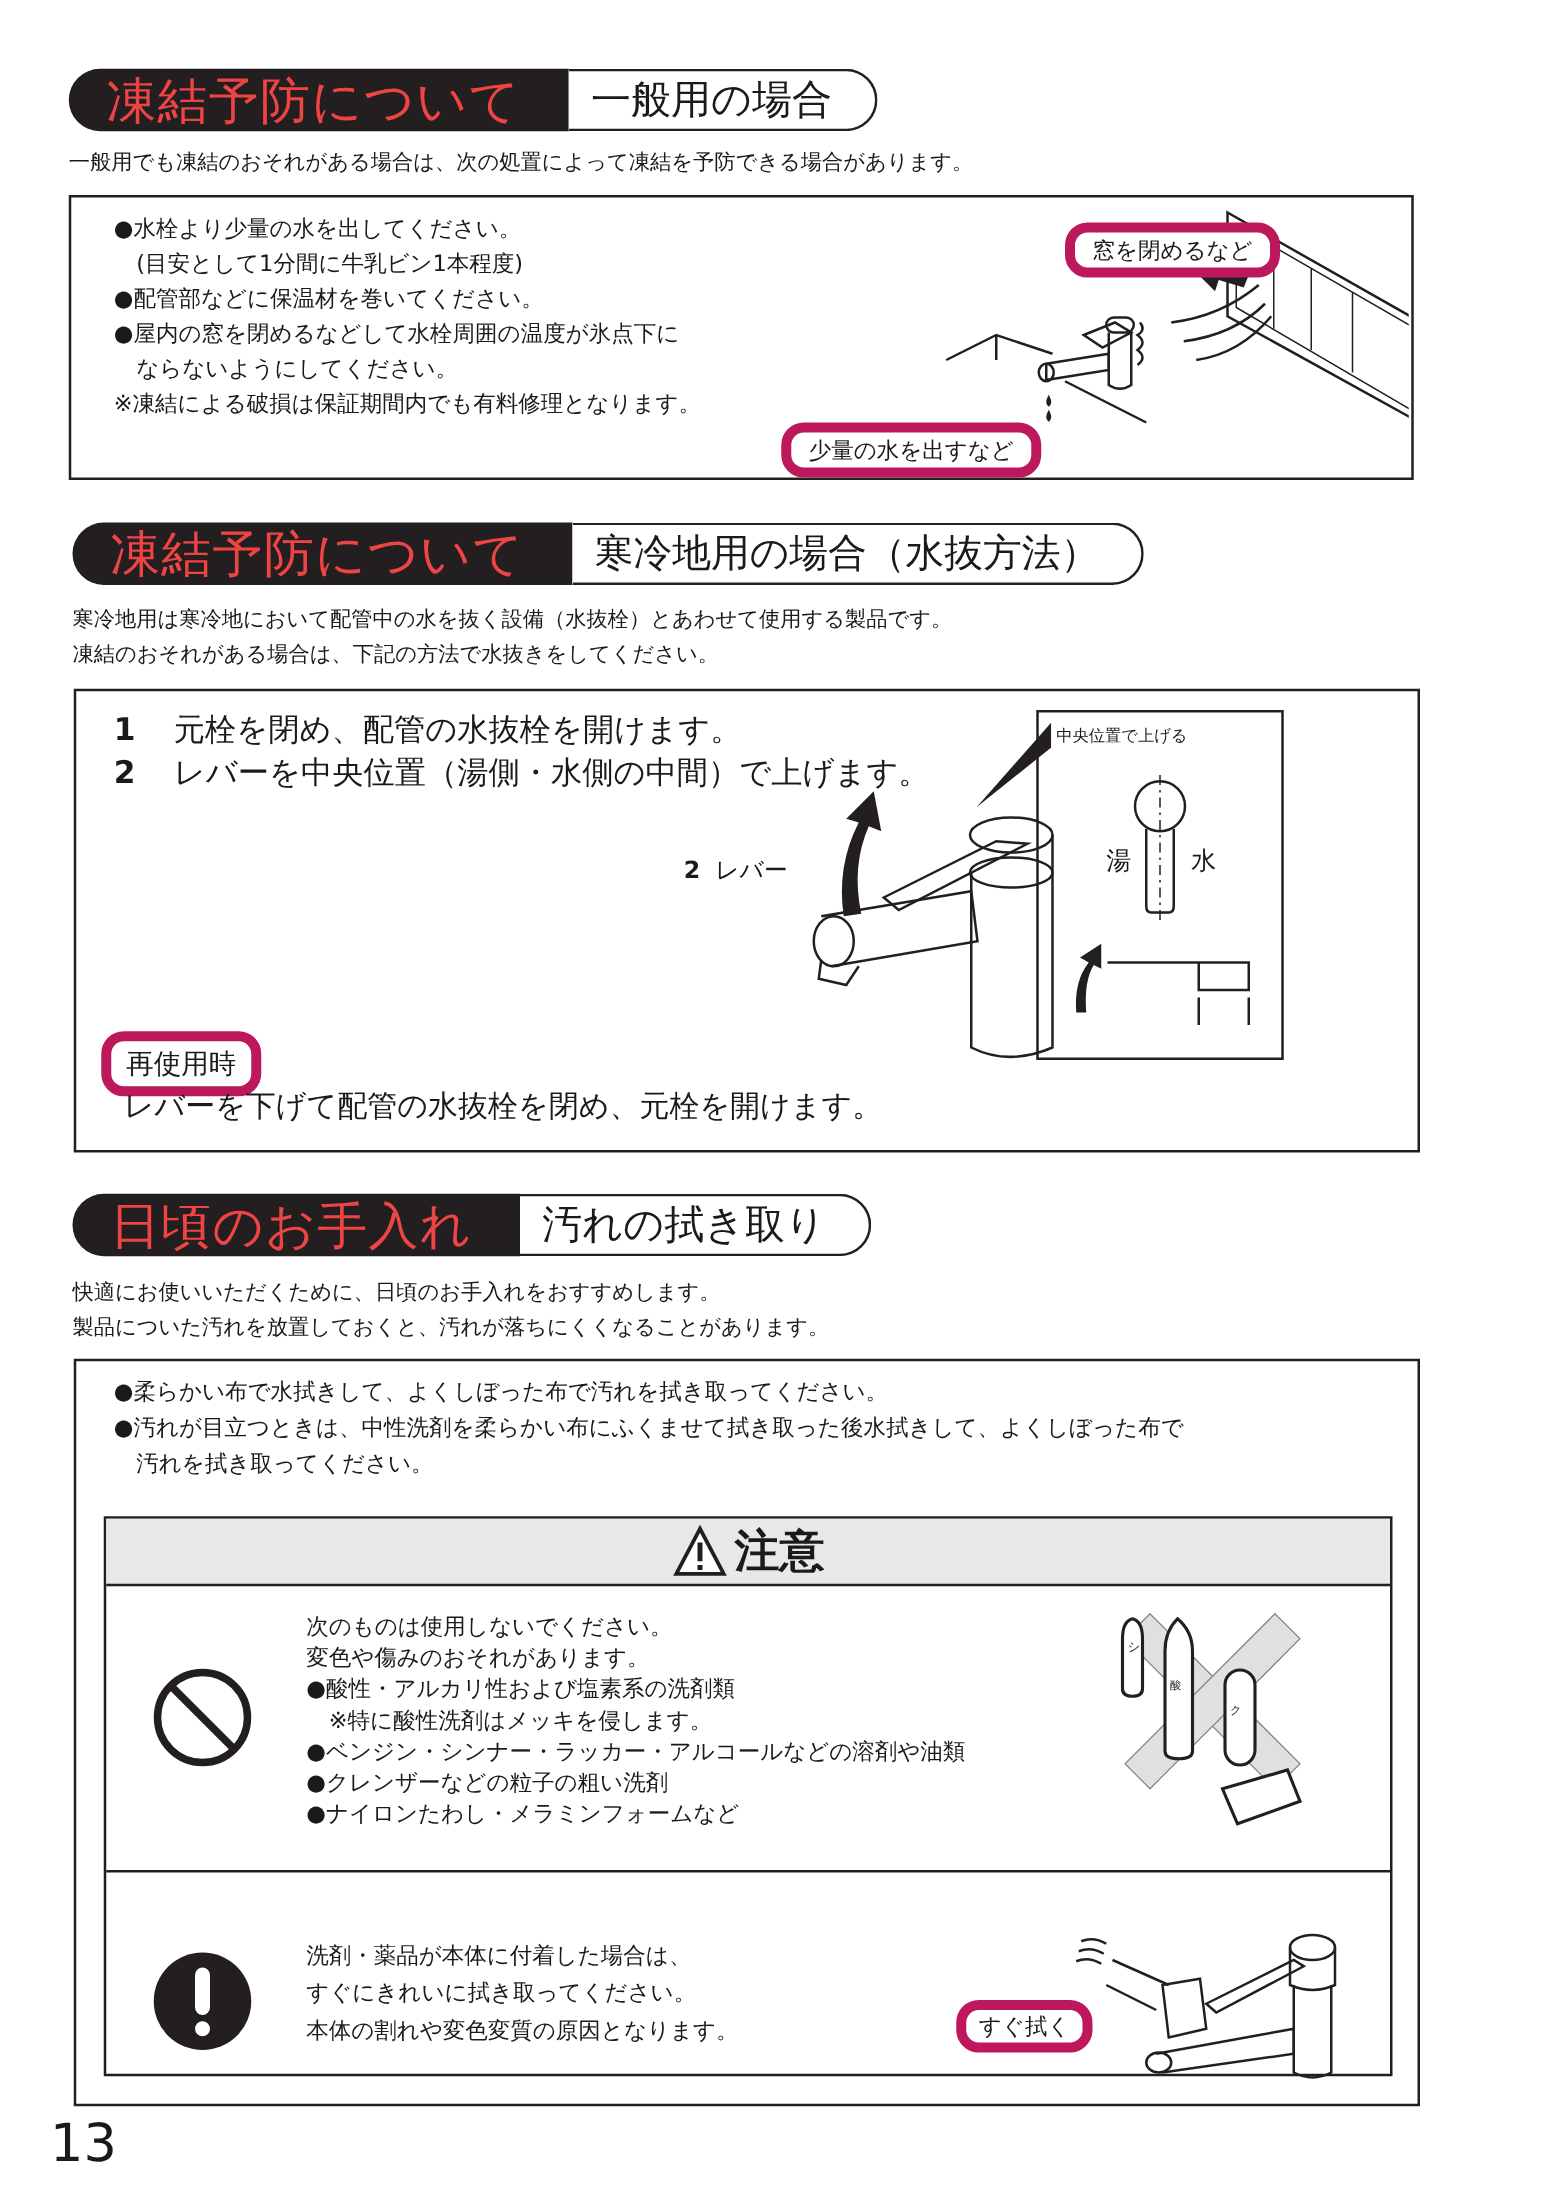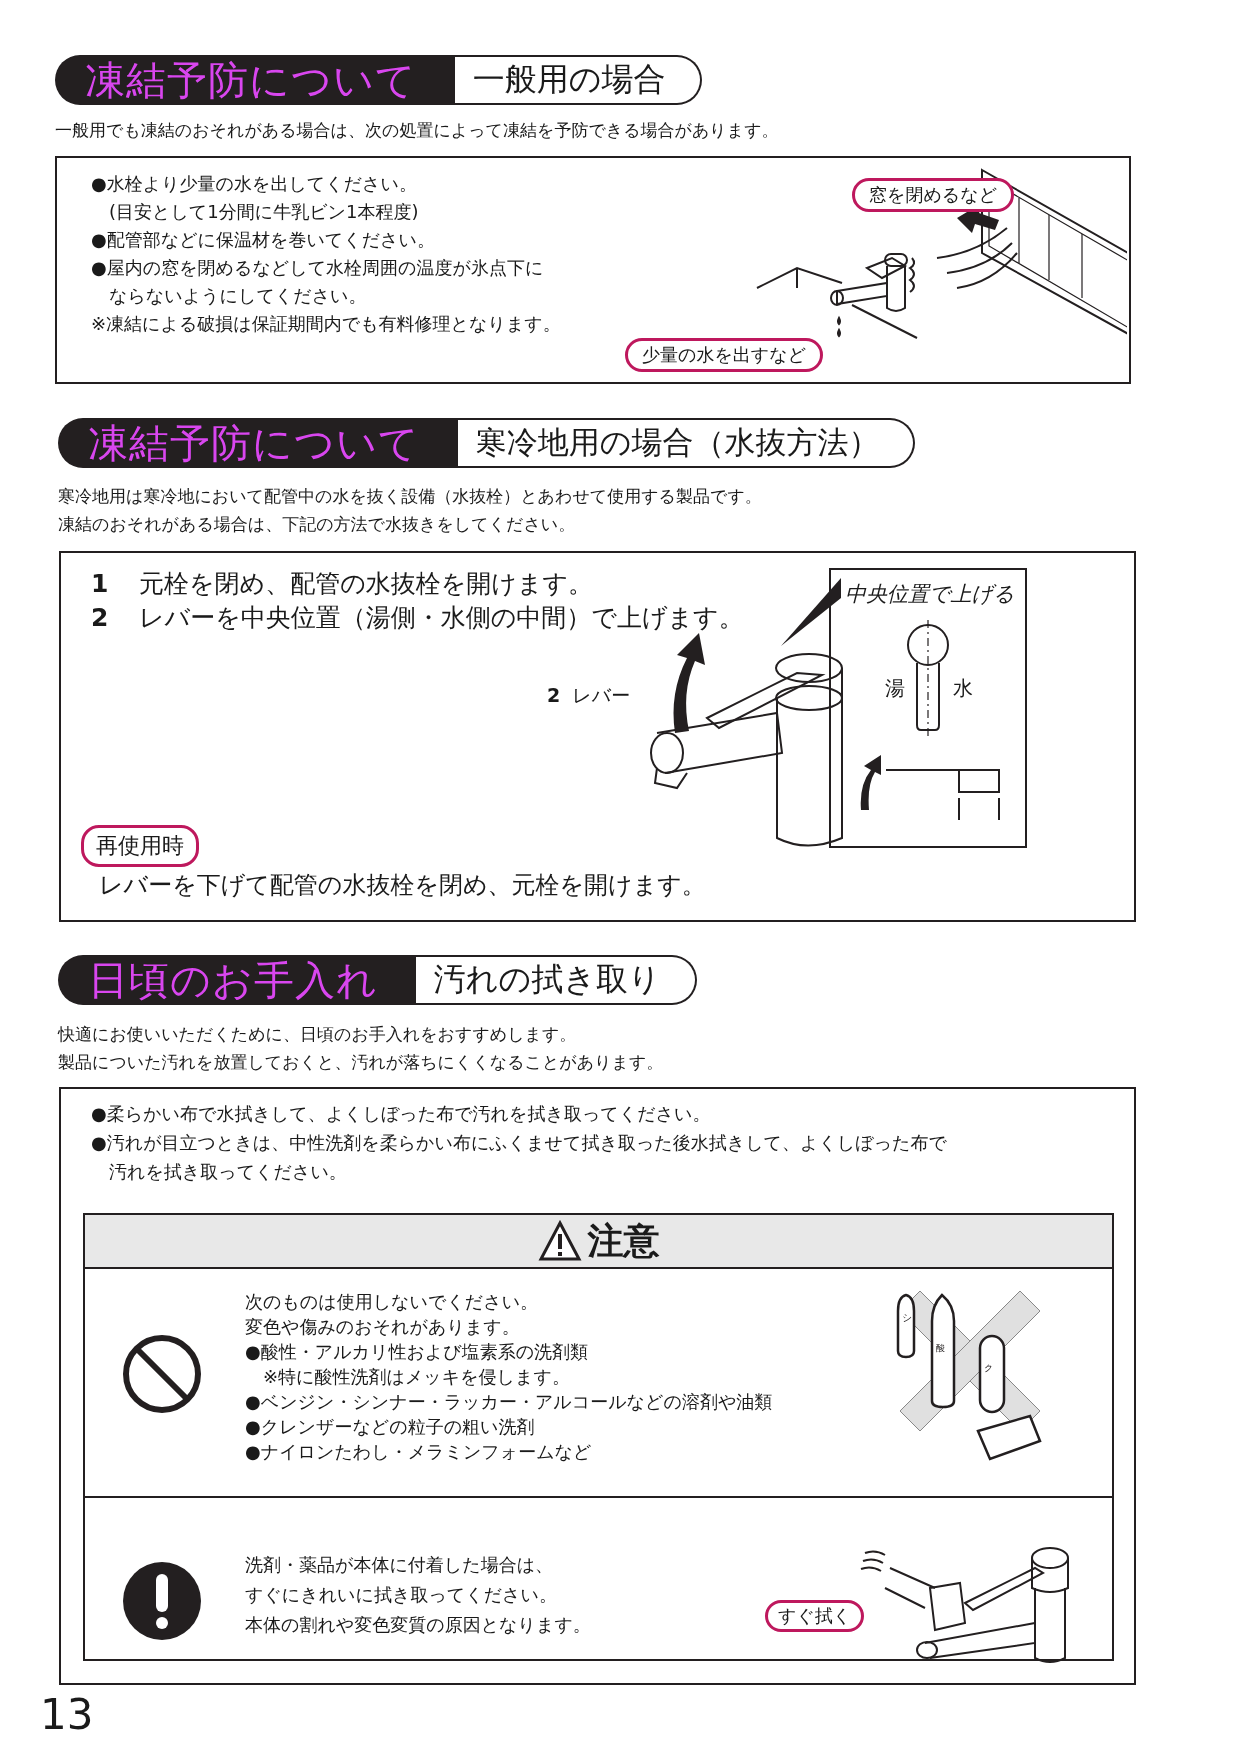--- a/index.html
+++ b/index.html
@@ -1,30 +1,30 @@
 <!DOCTYPE html>
 <html><head>
 <meta charset="utf-8">
 <style>
   html, body { margin:0; padding:0; background:#fff; }
   body { width:1240px; height:1754px; position:relative; overflow:hidden;
          font-family:"DejaVu Sans","Liberation Sans",sans-serif; color:#1a1a1a; }
   .abs { position:absolute; }
   
   .hdr { position:absolute; height:50px; display:flex; align-items:stretch; }
-  .hdr .dark { background:#231f20; color:#d946ef; border-radius:26px 0 0 26px;
+  .hdr .dark { background:#231f20; color:#ef4444; border-radius:26px 0 0 26px;
                display:flex; align-items:center; padding:0 38px 0 30px;
                font-size:40px; letter-spacing:1px; white-space:nowrap; }
   .hdr .light { border:2.5px solid #231f20; border-left:none; border-radius:0 26px 26px 0;
                 display:flex; align-items:center; padding:0 34px 0 18px;
                 font-size:32px; white-space:nowrap; background:#fff; }
   .intro { position:absolute; font-size:17px; line-height:28px; white-space:nowrap; }
   .box { position:absolute; border:2px solid #231f20; background:#fff; }
   .lines { position:absolute; font-size:18px; line-height:28px; white-space:nowrap; }
-  .pill-label { position:absolute; border:3px solid #be185d; border-radius:18px;
+  .pill-label { position:absolute; border:8px solid #be185d; border-radius:18px;
                 padding:2px 14px; font-size:20px; background:#fff; white-space:nowrap; }
   .step { position:absolute; font-size:25px; line-height:34px; white-space:nowrap; }
   .step b { display:inline-block; width:48px; font-family:"DejaVu Sans",sans-serif; font-weight:bold; }
   .caution { position:absolute; border:2px solid #231f20; }
   .caution-head { height:52px; background:#e8e8e8; border-bottom:2px solid #231f20;
                   display:flex; align-items:center; justify-content:center; gap:6px;
                   font-size:36px; font-weight:bold; }
   .caution-row { position:relative; border-bottom:2px solid #231f20; }
   .caution-row:last-child { border-bottom:none; }
   .page-num { position:absolute; font-size:42px; }
@@ -121,21 +121,21 @@
     </svg>
   </div>
 
   <div class="abs" style="left:720px; top:25px; width:60px; height:70px;">
     <svg width="60" height="70" viewBox="0 0 60 70">
         <path d="M0 68 L60 0 L60 20 Z" fill="#231f20"></path>
       </svg>
   </div>
 
   <div class="abs" style="left:768px; top:15px; width:194px; height:276px; border:2px solid #231f20;">
-    <div class="abs" style="left:14px; top:10px; font-size:21px; white-space:nowrap;font-style:italic;">中央位置で上げる</div>
+    <div class="abs" style="left:14px; top:10px; font-size:13px; white-space:nowrap;">中央位置で上げる</div>
     <svg class="abs" style="left:0; top:0;" width="194" height="276" viewBox="0 0 194 276">
       <g fill="none" stroke="#231f20" stroke-width="2">
         <circle cx="97" cy="75" r="20"></circle>
         <path d="M86 93 L86 155 Q86 160 90 160 L104 160 Q108 160 108 155 L108 93"></path>
         <line x1="97" y1="50" x2="97" y2="170" stroke-dasharray="8 4 2 4" stroke-width="1.2"></line>
         <path d="M55 200 L128 200 L128 222 L168 222 L168 200 L128 200"></path>
         <path d="M128 228 L128 250 M168 228 L168 250"></path>
       </g>
       <path d="M30 240 Q28 215 40 200 L33 196 L50 185 L50 205 L44 202 Q36 215 38 240 Z" fill="#231f20"></path>
     </svg>

